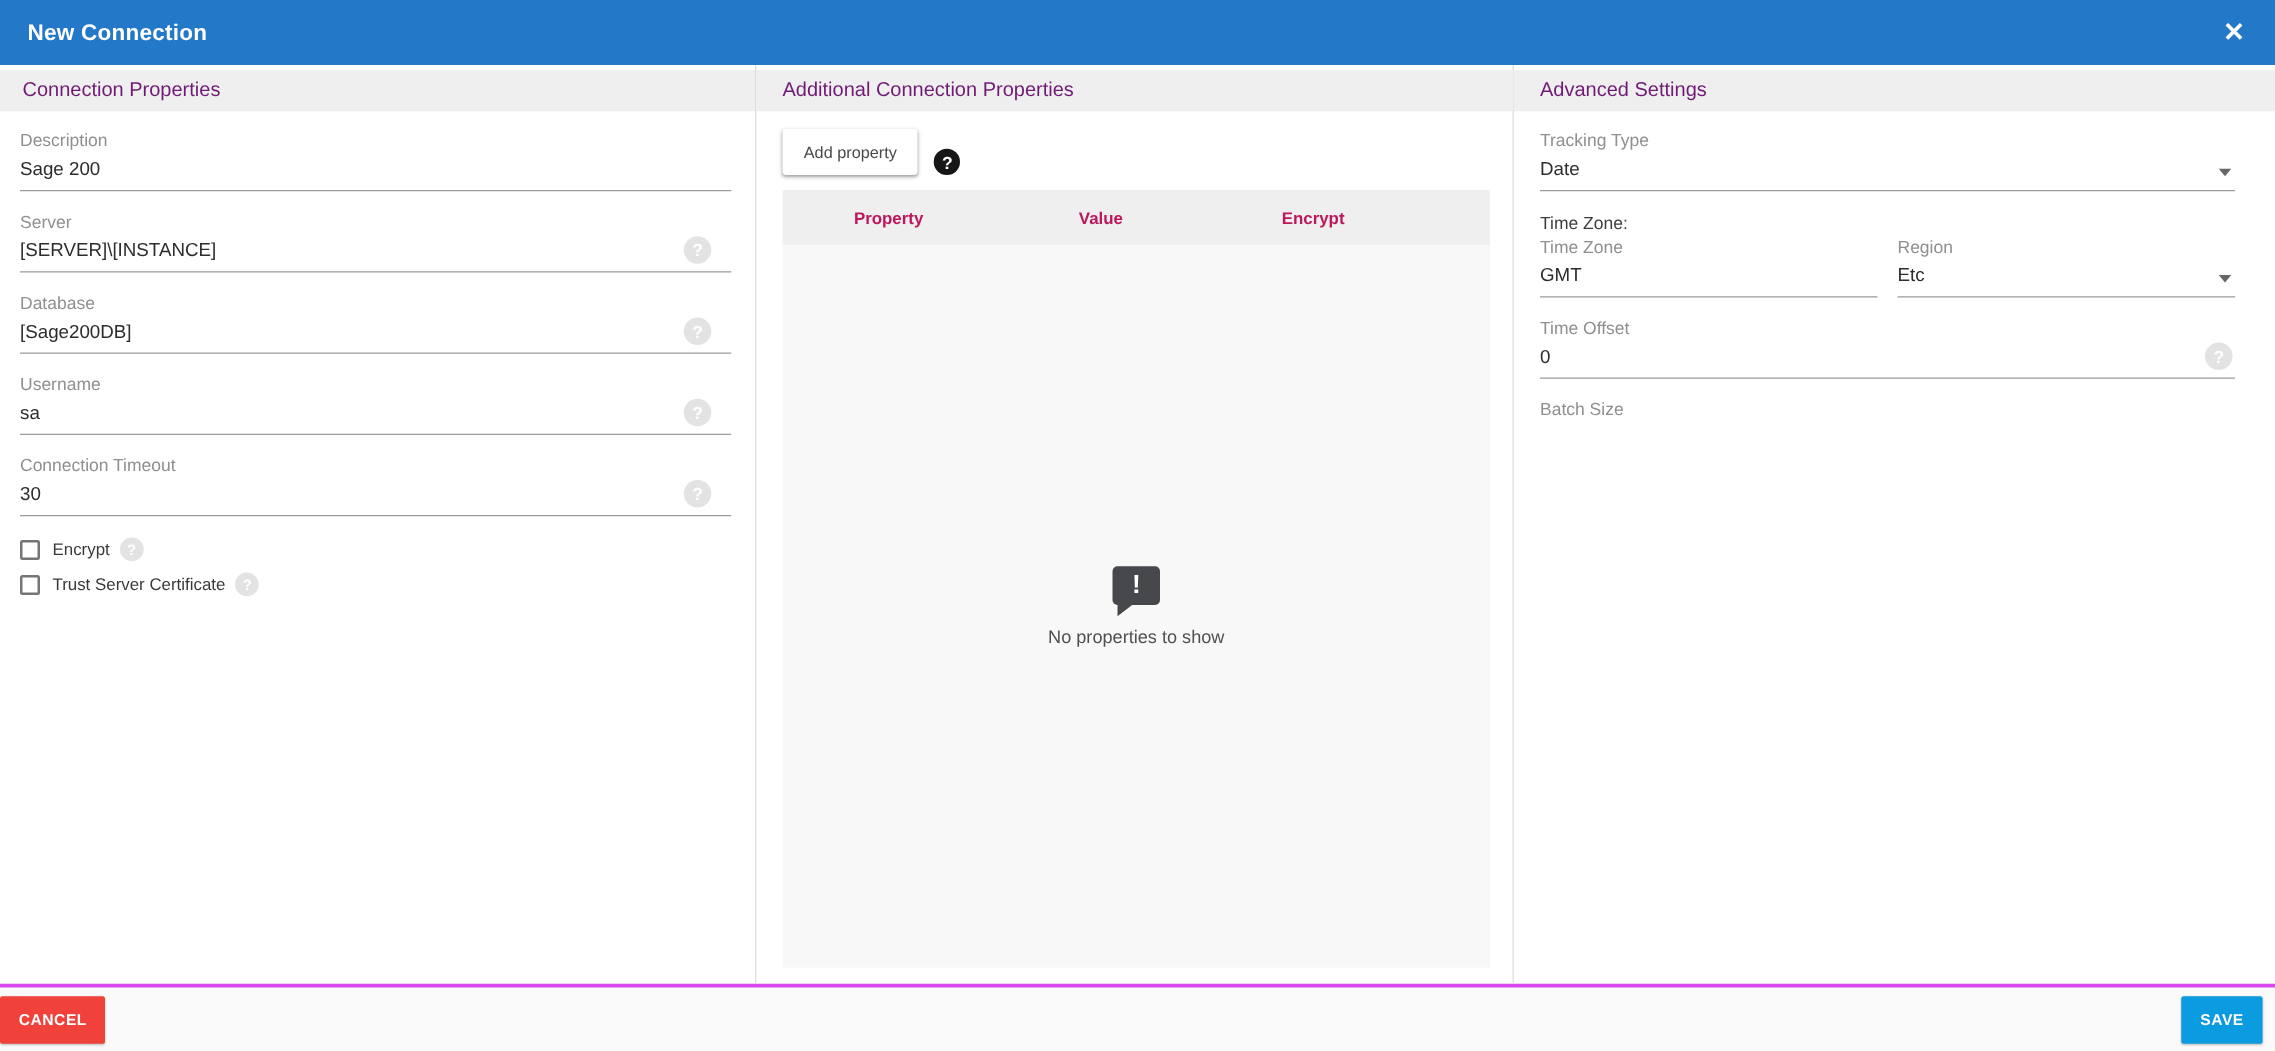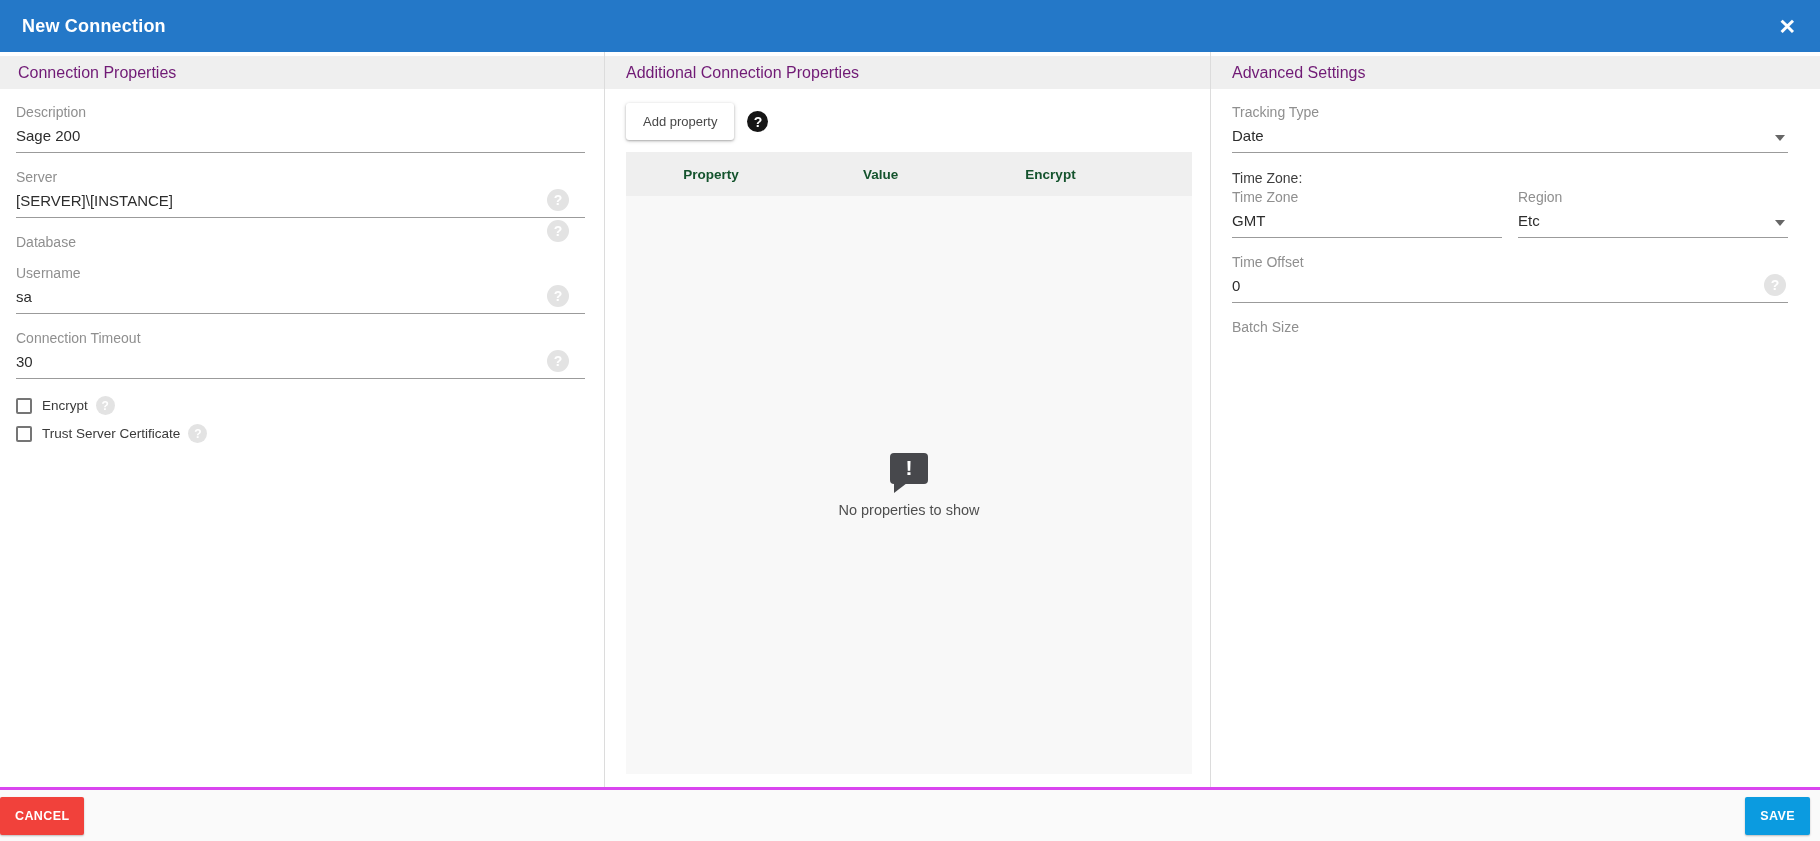--- a/index.html
+++ b/index.html
@@ -39,29 +39,29 @@
                 border-left: 5px solid transparent; border-right: 5px solid transparent; border-top: 6px solid #666; }
 
   
   .checks { margin-top: 12px; }
   .checkrow { display: flex; align-items: center; margin-bottom: 9px; }
   .checkbox { width: 16px; height: 16px; border: 2px solid #757575; border-radius: 2px; background: #fff; margin-right: 10px; flex: 0 0 auto; }
   .checkrow .clabel { font-size: 13.5px; color: #3a3a3a; margin-right: 8px; }
   .help-inline { position: static; width: 19px; height: 19px; font-size: 12px; }
 
   
-  .add-row { display: flex; align-items: center; margin-bottom: 12px; }
+  .add-row { display: flex; align-items: flex-end; margin-bottom: 12px; }
   .add-btn { background: #fff; border: none; border-radius: 3px; padding: 11px 17px; font-family: inherit;
              font-size: 13px; color: #484848; cursor: pointer;
              box-shadow: 0 1px 2px rgba(0,0,0,.22), 0 1px 4px rgba(0,0,0,.18); }
   .help-dark { width: 21px; height: 21px; border-radius: 50%; background: #161616; color: #fff; font-size: 14px;
                font-weight: 700; display: flex; align-items: center; justify-content: center; margin-left: 13px; }
   .ptable { margin-top: 0; }
   .phead { display: flex; align-items: center; background: #efefef; height: 44px; }
-  .phead .hcell { font-size: 13.5px; font-weight: 700; color: #14532d; text-align: center; }
+  .phead .hcell { font-size: 13.5px; font-weight: 700; color: #be185d; text-align: center; }
   .hc1 { width: 30%; } .hc2 { width: 30%; } .hc3 { width: 30%; }
   .pbody { background: #f8f8f8; height: 578px; display: flex; flex-direction: column; align-items: center; justify-content: center; }
   .bubble { position: relative; width: 38px; height: 31px; background: #47484c; border-radius: 4px;
             display: flex; align-items: center; justify-content: center; color: #fff; font-size: 21px; font-weight: 700; }
   .bubble::after { content: ""; position: absolute; left: 4px; bottom: -9px; width: 0; height: 0;
                    border-top: 10px solid #47484c; border-right: 13px solid transparent; }
   .empty-text { margin-top: 18px; font-size: 14.5px; color: #4f4f4f; }
 
   
   .tz-heading { font-size: 14px; color: #3d3d3d; margin: 0 0 3px; line-height: 17px; }
@@ -97,20 +97,21 @@
       </div>
 
       <div class="field">
         <span class="flabel">Server</span>
         <input class="control" type="text" value="[SERVER]\[INSTANCE]" style="">
         <span class="help-badge help-right">?</span>
       </div>
 
       <div class="field">
         <span class="flabel">Database</span>
+        <input class="control" type="text" value="[Sage200DB]" style="">
         <span class="help-badge help-right">?</span>
       </div>
 
       <div class="field">
         <span class="flabel">Username</span>
         <input class="control" type="text" value="sa" style="">
         <span class="help-badge help-right">?</span>
       </div>
 
 

